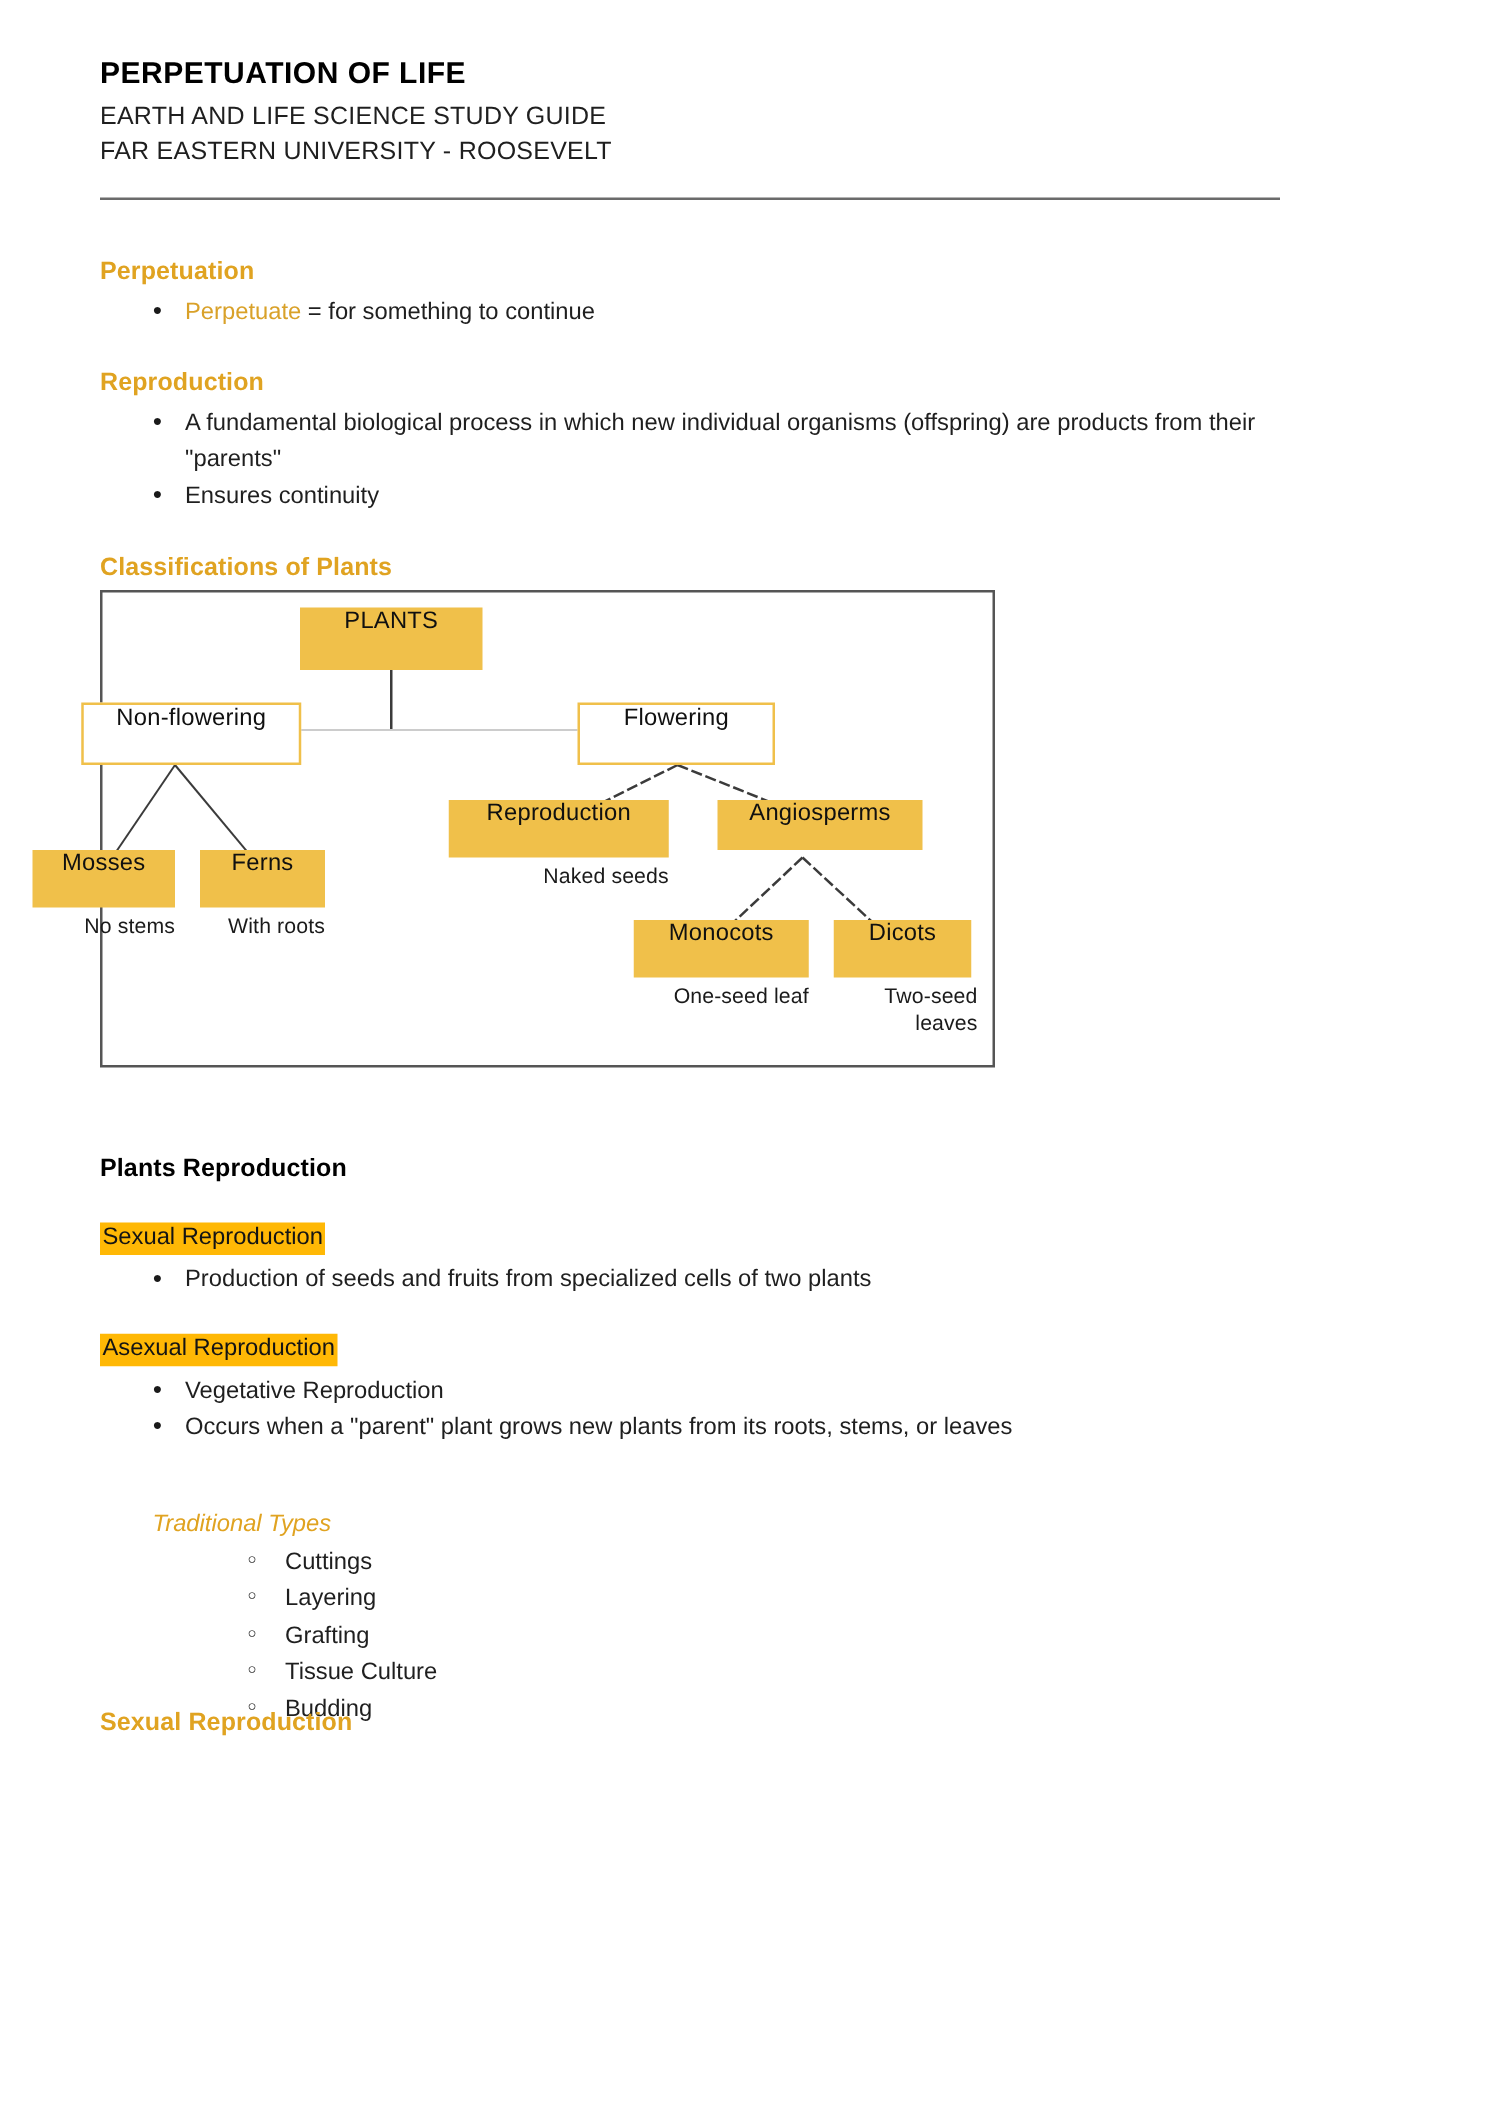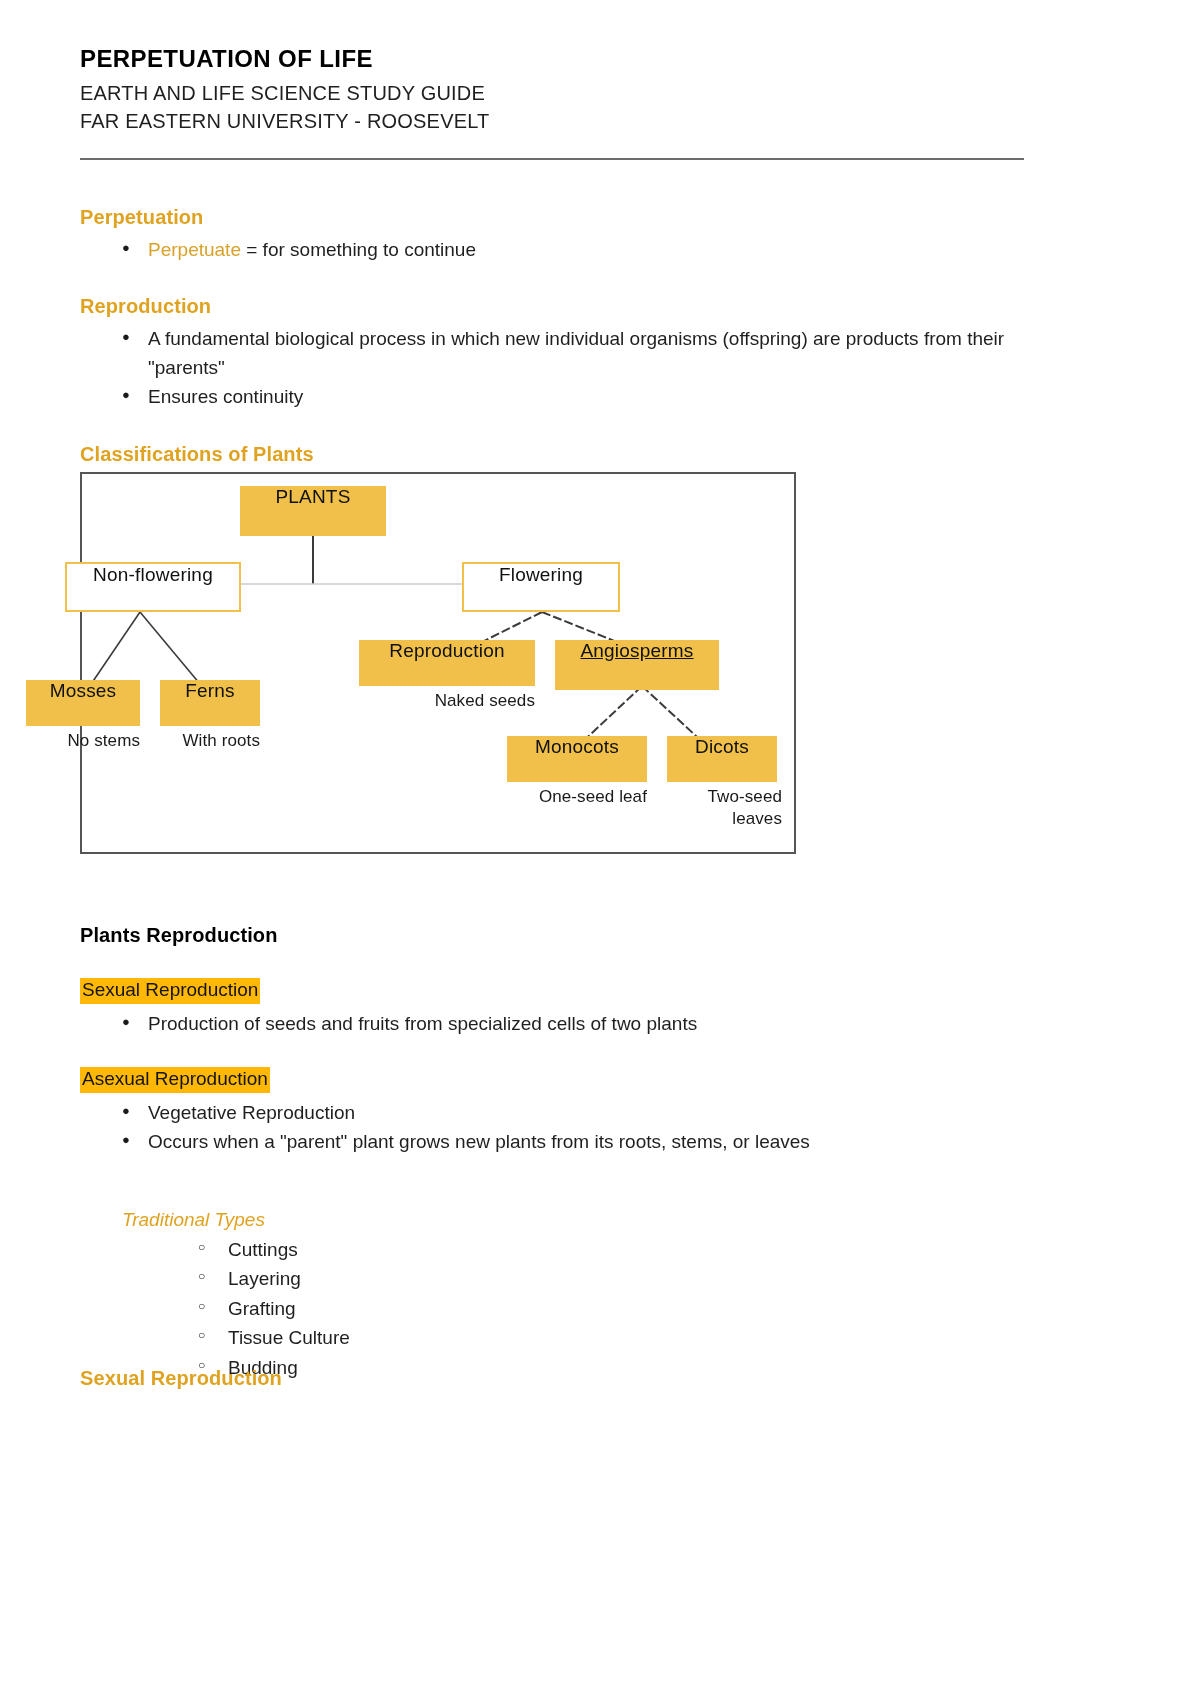--- a/index.html
+++ b/index.html
@@ -228,21 +228,21 @@
     </div>
 
     <div class="node" style="left:78px; top:206px; width:100px; height:46px;">
       <span>Ferns</span>
     </div>
 
     <div class="node" style="left:277px; top:166px; width:176px; height:46px;">
       <span>Reproduction</span>
     </div>
 
-    <div class="node" style="left:473px; top:166px; width:164px; height:50px;text-decoration:underline;">
+    <div class="node" style="left:492px; top:166px; width:164px; height:40px;">
       <span>Angiosperms</span>
     </div>
 
     <div class="node" style="left:425px; top:262px; width:140px; height:46px;">
       <span>Monocots</span>
     </div>
 
     <div class="node" style="left:585px; top:262px; width:110px; height:46px;">
       <span>Dicots</span>
     </div>

